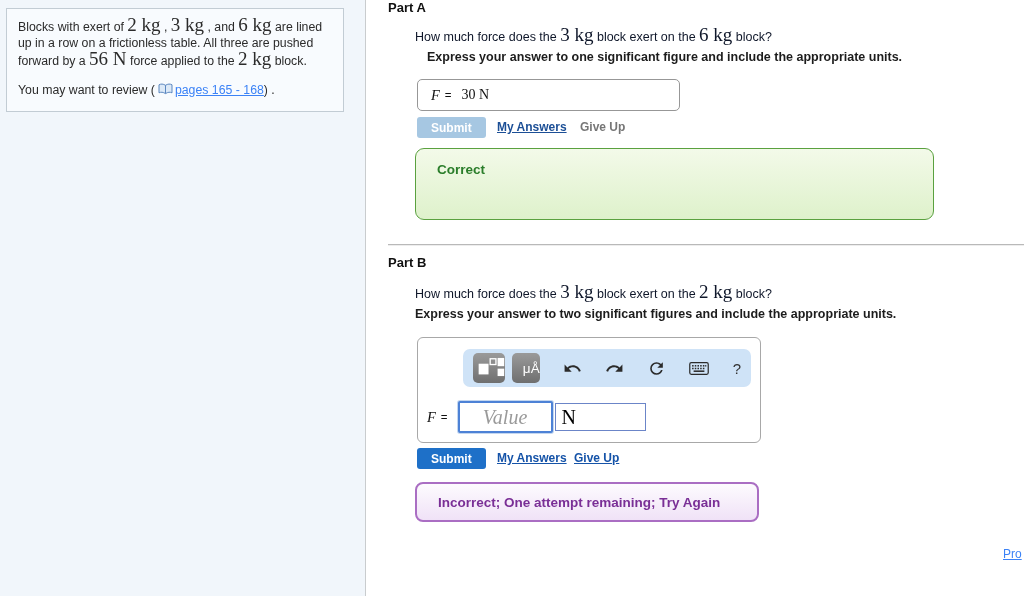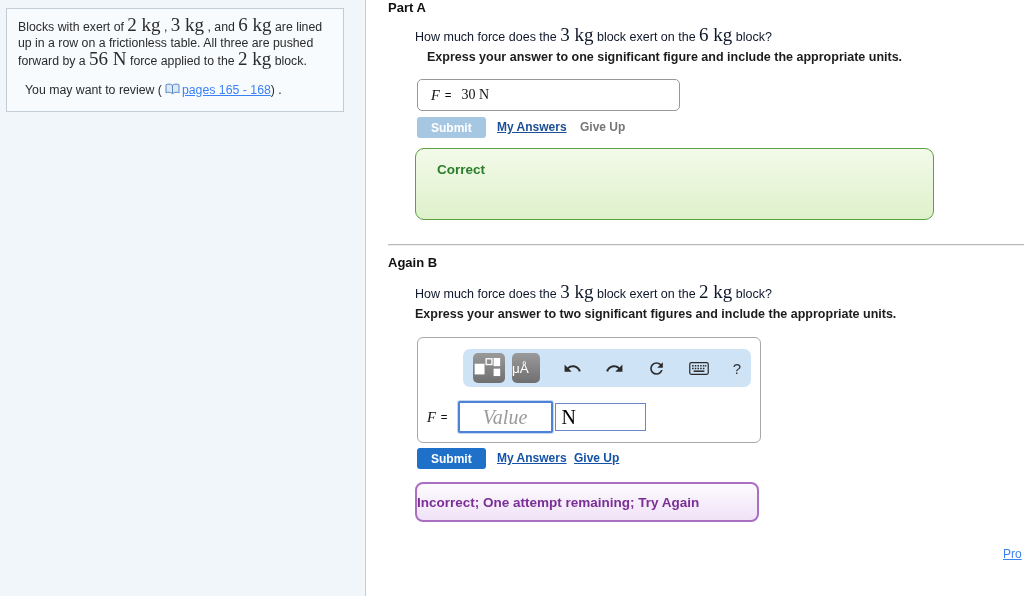--- a/index.html
+++ b/index.html
@@ -5,21 +5,21 @@
 <style>
   * { margin:0; padding:0; box-sizing:border-box; }
   html,body { width:1024px; height:596px; background:#ffffff; font-family:"Liberation Sans",sans-serif; overflow:hidden; }
   .abs { position:absolute; }
 
   
   #sidebar { left:0; top:0; width:366px; height:596px; background:#f1f6fb; border-right:1px solid #c9ccce; }
   #intro-box { left:6px; top:8px; width:338px; height:104px; background:#f8fbfe; border:1px solid #c2ccd4; padding:8px 11px; }
   .intro-text { font-size:12.3px; line-height:15.5px; color:#2b2b2b; }
   .math { font-family:"Liberation Serif","DejaVu Serif",serif; font-size:19px; }
-  #review-line { margin-top:13px; font-size:12.3px; color:#2b2b2b; display:flex; align-items:flex-start; flex-wrap:wrap;margin-left:7px; }
+  #review-line { margin-top:13px; font-size:12.3px; color:#2b2b2b; display:flex; align-items:flex-start; flex-wrap:wrap; }
   a.link { color:#3b82f6; text-decoration:underline; cursor:pointer; }
   #book-icon-svg { margin:0 2px 0 3px; }
 
   
   #main { left:366px; top:0; width:658px; height:480px; background:#fff; }
   .part-title { font-size:13px; font-weight:bold; color:#111; }
   .question { font-size:12.5px; color:#0f172a; }
   .instruction { font-size:12.5px; font-weight:bold; color:#1c1c1c; }
 
   
@@ -42,36 +42,36 @@
                  background:linear-gradient(#f3fae9,#def1cb); }
   #correct-title { position:absolute; left:21px; top:13px; color:#2a7d2a; font-weight:bold; font-size:13.5px; }
   #correct-body { position:absolute; left:21px; top:42px; font-size:12.5px; color:#111; }
 
   #part-divider { left:22px; top:244px; width:636px; height:2px; background:#b9b9b9; border-bottom:1px solid #ededed; }
 
   
   #widget-box { left:51px; top:337px; width:344px; height:106px; border:1px solid #a8a8a8; border-radius:6px; background:#fff; }
   #eq-toolbar { position:absolute; left:45px; top:11px; width:288px; height:38px; background:#cfe3f7; border-radius:7px;
                 display:flex; align-items:center; padding:0 10px; }
-  .gray-btn { border:none; border-radius:5px; background:linear-gradient(#9a9a9a,#6f6f6f); height:30px; display:flex; align-items:center; justify-content:flex-start; cursor:pointer; }
+  .gray-btn { border:none; border-radius:5px; background:linear-gradient(#9a9a9a,#6f6f6f); height:30px; display:flex; align-items:center; justify-content:flex-end; cursor:pointer; }
   #btn-templates { width:39px; }
   #btn-units { width:34px; margin-left:7px; color:#fff; font-size:13.5px; font-family:"Liberation Sans",sans-serif; }
   .tool-icon { margin-left:23px; width:20px; height:20px; display:flex; align-items:center; justify-content:center; cursor:pointer; }
   .tool-icon svg { display:block; }
   #help-q { margin-left:24px; font-size:15px; color:#333; cursor:pointer; }
 
   #ans-b-row { position:absolute; left:9px; top:60px; width:330px; height:38px; display:flex; align-items:center; }
   #value-input { width:95px; height:32px; border:2px solid #4d82d6; border-radius:2px; box-shadow:0 0 0 1px #c4d7f0;
                  text-align:center; font-family:"Liberation Serif","DejaVu Serif",serif; font-style:italic; font-size:20px; color:#222; background:#fff; }
   #value-input::placeholder { color:#9a9a9a; font-family:"Liberation Serif","DejaVu Serif",serif; font-style:italic; opacity:1; }
   #unit-input { width:91px; height:28px; border:1px solid #6b85c8; margin-left:2px; padding-left:6px;
                 font-family:"Liberation Serif","DejaVu Serif",serif; font-size:20px; color:#000; background:#fff; }
 
   #incorrect-box { left:49px; top:482px; width:344px; height:40px; border:2px solid #aa6ec3; border-radius:8px;
-                   background:linear-gradient(#fdfbfe,#f0e2f7); display:flex; align-items:center; }
+                   background:linear-gradient(#fdfbfe,#f0e2f7); display:flex; align-items:center; padding-left:21px; }
   #incorrect-text { color:#7a2f96; font-weight:bold; font-size:13.5px; }
 
   #pro-link { left:1003px; top:547px; font-size:12px; }
 </style>
 </head>
 <body>
 
 <div id="sidebar" class="abs">
   <div id="intro-box" class="abs">
     <div class="intro-text">
@@ -110,21 +110,21 @@
   <button class="abs submit-btn submit-disabled" style="left:51px; top:117px;">Submit</button>
   <a class="abs row-link link-dark" style="left:131px; top:120px;">My Answers</a>
   <span class="abs link-gray" style="left:214px; top:120px;">Give Up</span>
 
   <div id="correct-box" class="abs">
     <div id="correct-title">Correct</div>
   </div>
 
   <div id="part-divider" class="abs"></div>
 
-  <div class="abs part-title" style="left:22px; top:255px;">Again B</div>
+  <div class="abs part-title" style="left:22px; top:255px;">Part B</div>
 
   <div class="abs question" style="left:49px; top:281px;">
     <span>How much force does the </span><span class="math">3 kg</span><span> block exert on the </span><span class="math">2 kg</span><span> block?</span>
   </div>
 
   <div class="abs instruction" style="left:49px; top:307px;">Express your answer to two significant figures and include the appropriate units.</div>
 
   <div id="widget-box" class="abs">
     <div id="eq-toolbar">
       <button id="btn-templates" class="gray-btn">

